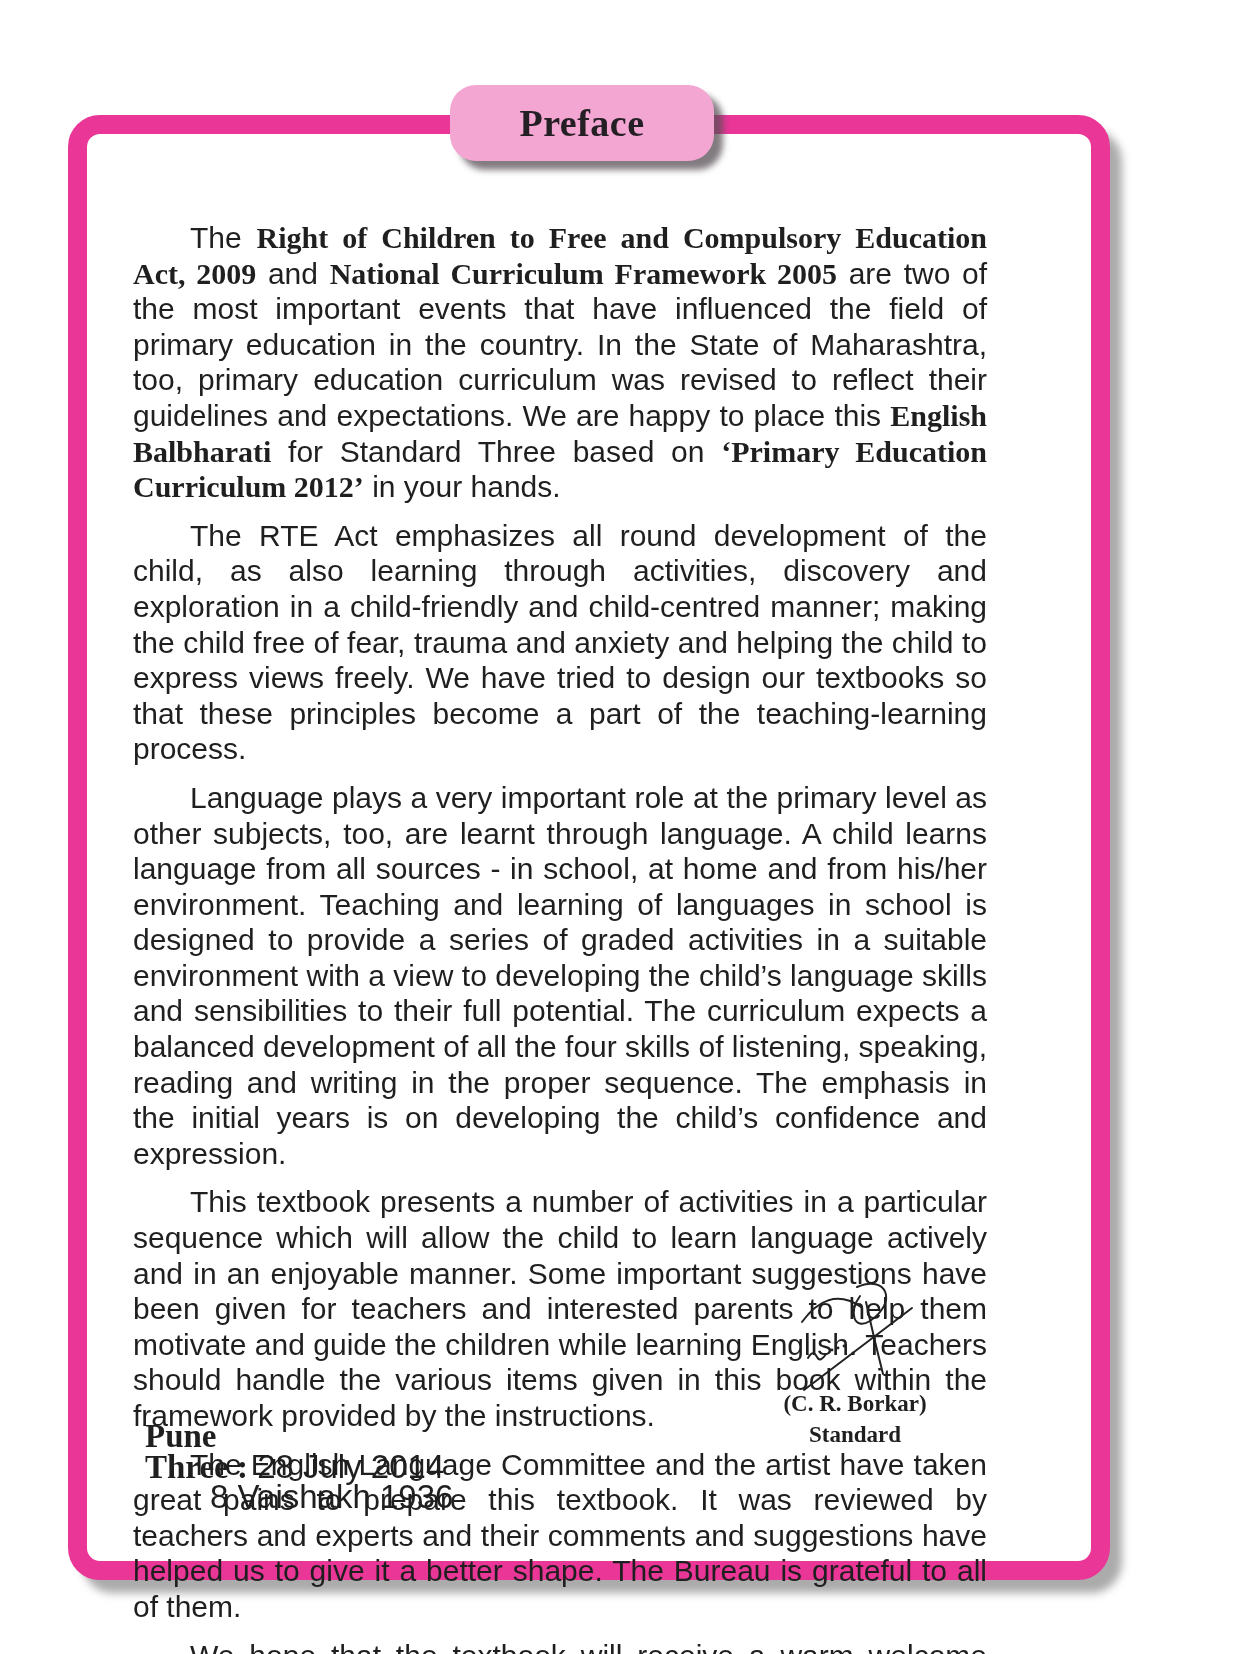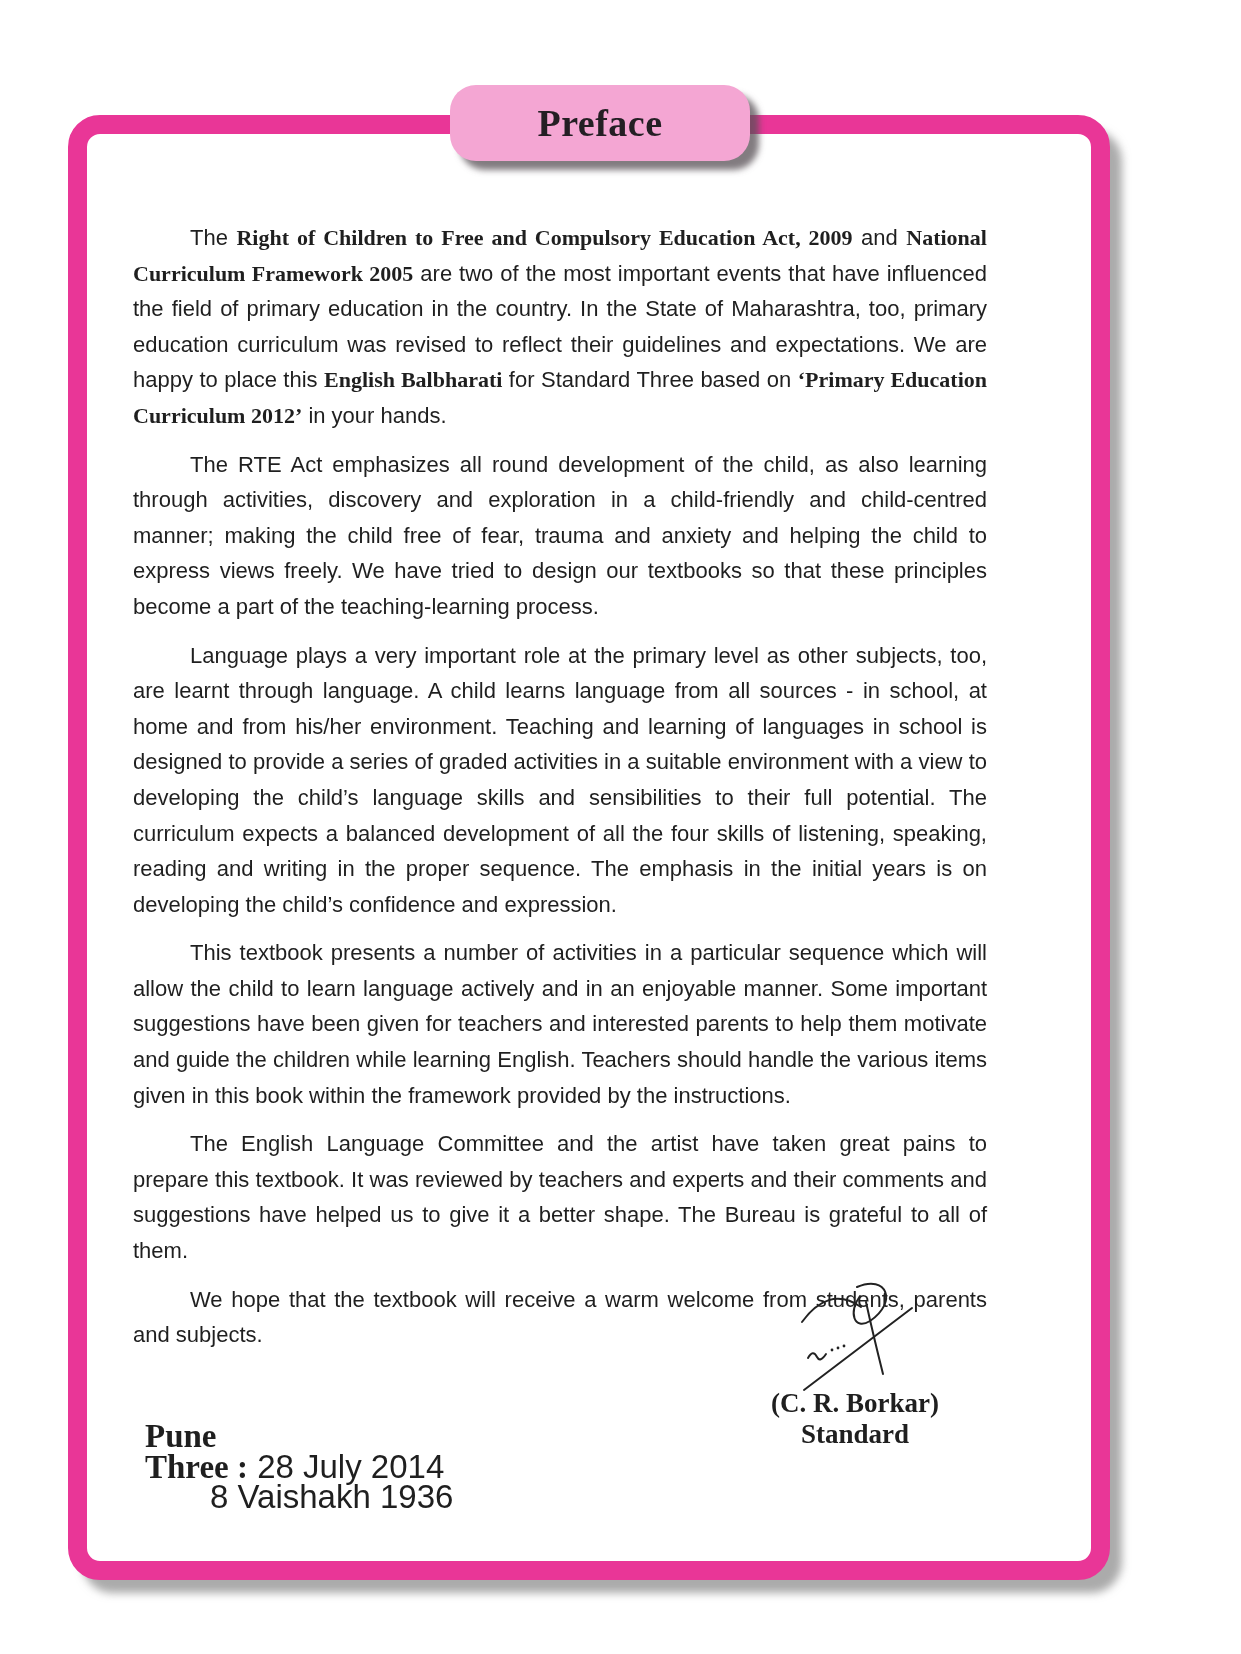--- a/index.html
+++ b/index.html
@@ -7,46 +7,46 @@
     width:1241px;height:1654px;position:relative;background:#ffffff;
     font-family:"Liberation Sans", sans-serif;color:#1f1f1f;overflow:hidden;
   }
   .frame{
     position:absolute;left:68px;top:115px;width:1042px;height:1465px;
     box-sizing:border-box;border:19px solid var(--frame-pink,#e93697);
     border-radius:32px;background:#ffffff;
     box-shadow:13px 14px 9px -1px rgba(115,115,115,0.6);
   }
   .tab{
-    position:absolute;left:450px;top:85px;width:300px;height:76px;
+    position:absolute;left:450px;top:85px;width:264px;height:76px;
     background:var(--tab-pink,#f4a6d3);border-radius:26px;
     box-shadow:9px 9px 6px rgba(88,80,86,0.75);
     display:flex;align-items:center;justify-content:center;z-index:3;
   }
   .tab-title{
     font-family:"Liberation Serif", serif;font-weight:bold;font-size:38px;
     color:var(--title-text,#241f24);letter-spacing:0.5px;
   }
   .content{
     position:absolute;left:133px;top:220px;width:854px;z-index:2;
   }
   .content p.para{
-    margin:0 0 13px 0;font-size:22px;line-height:35.6px;
+    margin:0 0 13px 0;font-size:30px;line-height:35.6px;
     text-align:justify;text-indent:57px;color:var(--body-text,#1f1f1f);
   }
   .content p.para span.b{
     font-family:"Liberation Serif", serif;font-weight:bold;
   }
   .signature{position:absolute;left:798px;top:1278px;z-index:2;}
   .sig-block{
     position:absolute;left:690px;top:1388px;width:330px;text-align:center;
     font-size:25.5px;line-height:31px;z-index:2;
   }
   .sig-block .bold-line{
-    font-family:"Liberation Serif", serif;font-weight:bold;font-size:27px;
+    font-family:"Liberation Serif", serif;font-weight:bold;font-size:23px;
   }
   .dateline{
     position:absolute;left:145px;top:1421px;width:420px;
     font-size:33px;line-height:30.5px;z-index:2;
   }
   .bold{font-family:"Liberation Serif", serif;font-weight:bold;}
   .alt-date{padding-left:65px;}
 </style>
 </head>
 <body style="--frame-pink: #e93697; --tab-pink: #f4a6d3; --title-text: #241f24; --body-text: #1f1f1f;">

